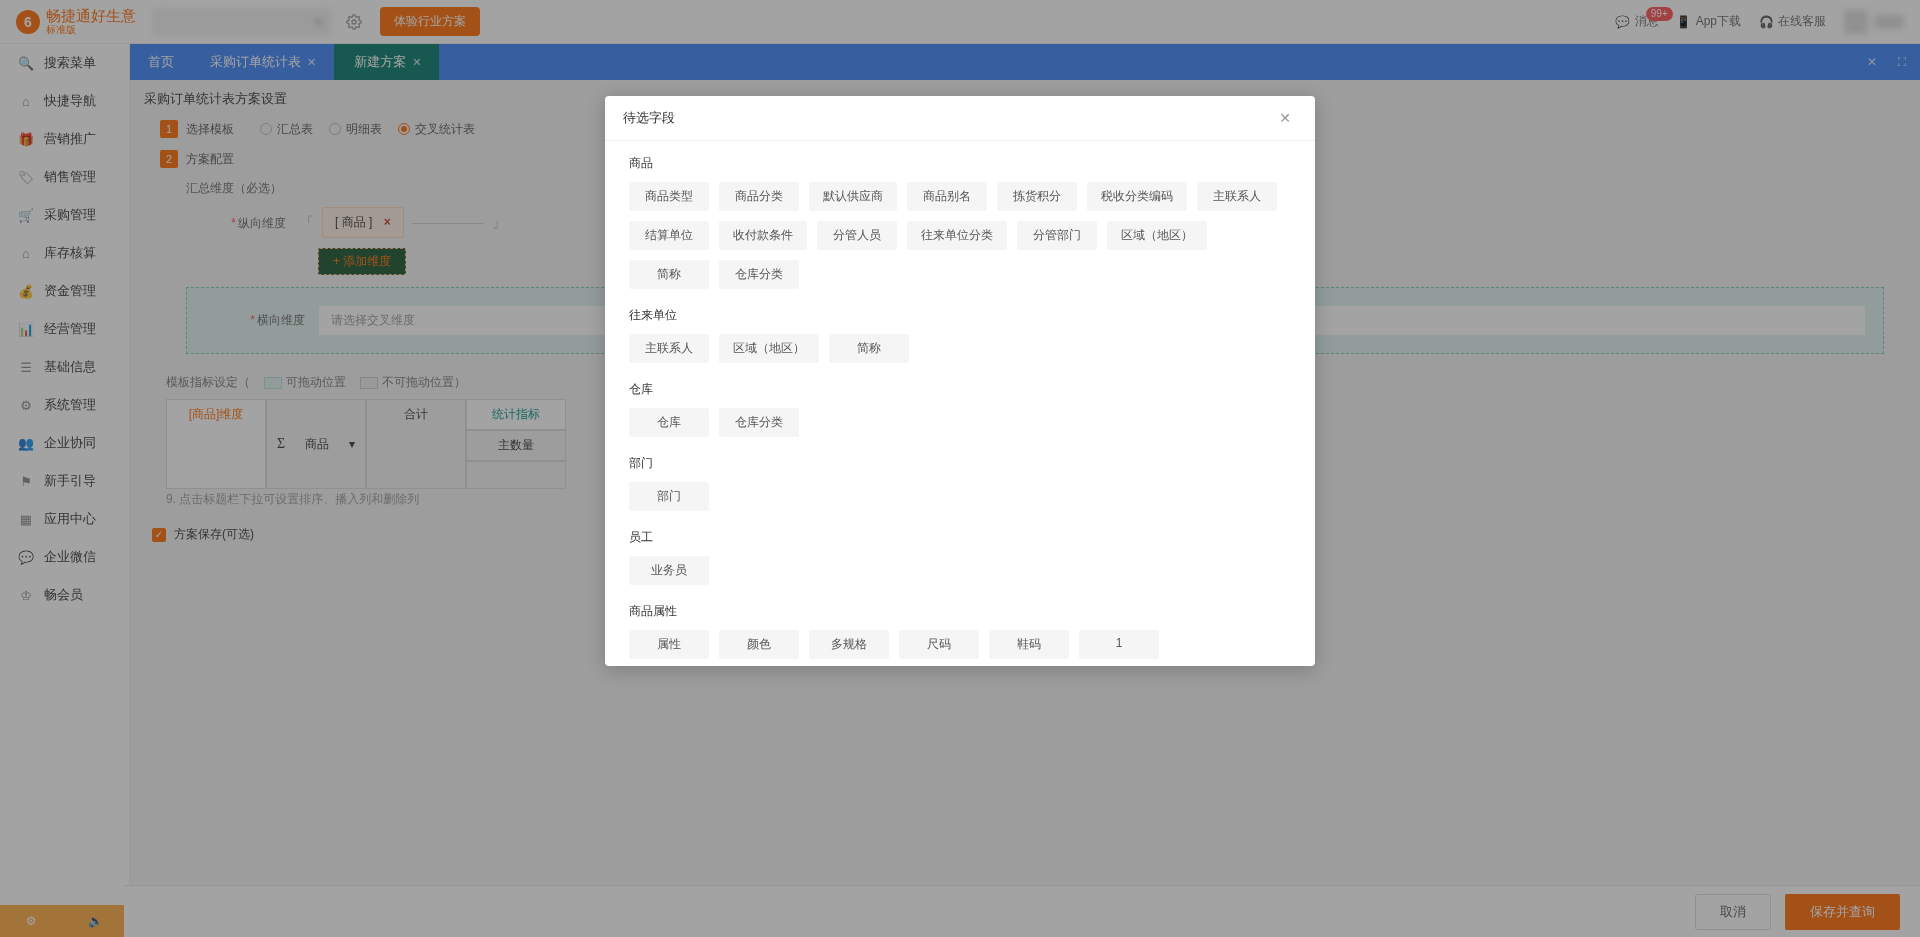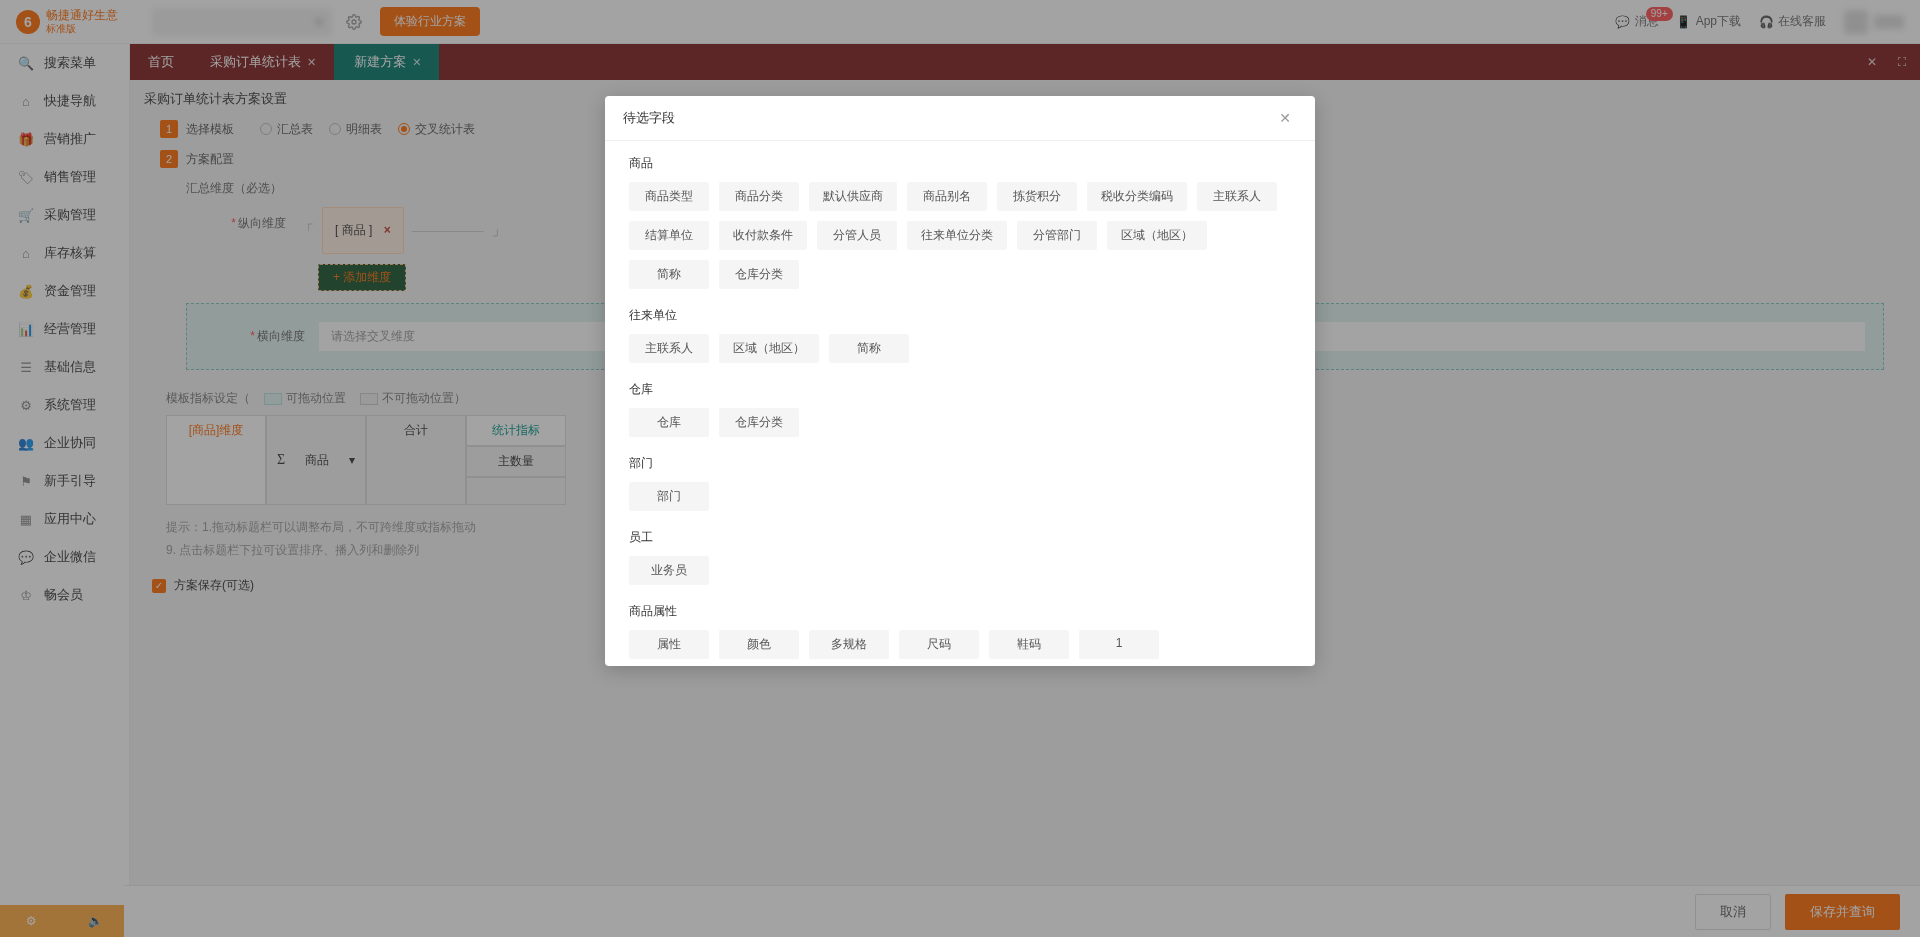--- a/index.html
+++ b/index.html
@@ -4,41 +4,41 @@
 <style>
 * { margin: 0; padding: 0; box-sizing: border-box; }
 body { font-family: "Microsoft YaHei", -apple-system, sans-serif; font-size: 12px; color: #333; background: #f5f5f5; overflow: hidden; }
 .app { width: 1920px; height: 937px; position: relative; display: flex; flex-direction: column; }
 
 
 .topbar { height: 44px; background: #fff; display: flex; align-items: center; padding: 0 16px; border-bottom: 1px solid #eee; }
 .logo-area { display: flex; align-items: center; gap: 6px; width: 120px; }
 .logo-icon { width: 24px; height: 24px; background: #ff6a00; border-radius: 50%; display: flex; align-items: center; justify-content: center; color: #fff; font-weight: bold; font-size: 14px; }
 .logo-text { display: flex; flex-direction: column; line-height: 1.1; }
-.logo-main { color: #ff6a00; font-size: 12px; font-weight: 500; }
+.logo-main { color: #ff6a00; font-size: 15px; font-weight: 500; }
 .logo-sub { color: #ff6a00; font-size: 10px; }
 .tenant-select { margin-left: 16px; width: 180px; height: 28px; background: #f0f0f0; border-radius: 4px; display: flex; align-items: center; justify-content: space-between; padding: 0 10px; color: #999; filter: blur(3px); }
 .gear-btn { margin-left: 8px; width: 28px; height: 28px; display: flex; align-items: center; justify-content: center; color: #999; }
 .trial-btn { margin-left: 12px; background: #ff6a00; color: #fff; padding: 6px 14px; border-radius: 4px; border: none; font-size: 12px; cursor: pointer; }
 .topbar-right { margin-left: auto; display: flex; align-items: center; gap: 18px; color: #666; font-size: 12px; }
 .top-item { display: flex; align-items: center; gap: 4px; cursor: pointer; position: relative; }
 .badge { position: absolute; top: -6px; right: -14px; background: #ff4d4f; color: #fff; font-size: 10px; padding: 0 5px; border-radius: 8px; line-height: 14px; }
 .avatar-box { display: flex; align-items: center; gap: 6px; filter: blur(3px); }
 .avatar { width: 24px; height: 24px; background: #ddd; border-radius: 4px; }
 .avatar-name-mask { width: 30px; height: 14px; background: #ddd; }
 
 
 .body-wrap { flex: 1; display: flex; position: relative; }
 .sidebar { width: 130px; background: #fff; border-right: 1px solid #eee; display: flex; flex-direction: column; }
 .side-item { display: flex; align-items: center; gap: 10px; padding: 10px 18px; color: #333; cursor: pointer; font-size: 13px; }
 .side-item .ico { width: 16px; height: 16px; display: inline-flex; align-items: center; justify-content: center; color: #888; }
 .sidebar-footer { margin-top: auto; height: 32px; background: #ffa940; display: flex; align-items: center; justify-content: space-around; color: #fff; }
 
 .main { flex: 1; display: flex; flex-direction: column; background: #f5f5f5; position: relative; }
-.tabs-bar { height: 36px; background: #7f1d1d; display: flex; align-items: center; color: #fff; }
+.tabs-bar { height: 36px; background: #3b82f6; display: flex; align-items: center; color: #fff; }
 .tab { padding: 0 18px; height: 100%; display: flex; align-items: center; gap: 6px; cursor: pointer; font-size: 13px; }
 .tab.active { background: #00796b; padding-left: 20px; }
 .tab-close { font-size: 11px; opacity: .8; }
 .tabs-right { margin-left: auto; display: flex; gap: 6px; padding-right: 6px; }
 .tabs-right .tbtn { width: 24px; height: 24px; display: flex; align-items: center; justify-content: center; color: #fff; opacity: .8; cursor: pointer; }
 
 .content { flex: 1; padding: 10px 14px 0; display: flex; flex-direction: column; overflow: hidden; }
 .page-title { font-size: 13px; color: #333; margin-bottom: 8px; }
 
 .step-row { display: flex; align-items: center; gap: 8px; margin: 4px 0 8px 16px; }
@@ -52,21 +52,21 @@
 
 .config-panel { border: 1px solid #e8e8e8; background: #fff; padding: 14px 18px; margin: 4px 22px 0 22px; }
 .config-title { color: #666; margin-bottom: 10px; }
 .dim-row { display: flex; align-items: flex-start; margin-bottom: 12px; }
 .dim-label { width: 100px; text-align: right; color: #666; padding-top: 8px; }
 .req-star { color: #ff4d4f; margin-right: 2px; }
 .dim-val { flex: 1; padding-left: 14px; }
 .brackets-row { display: flex; align-items: center; gap: 8px; }
 .brk { color: #999; font-size: 14px; }
 .tag-chip-del { margin-left: 8px; color: #c0392b; font-weight: bold; cursor: pointer; }
-.tag-chip-orange { background: #ffefe2; border: 1px solid #ffd6b5; border-radius: 2px; padding: 14px 12px; position: relative; }
+.tag-chip-orange { background: #ffefe2; border: 1px solid #ffd6b5; border-radius: 2px; padding: 6px 12px; position: relative; }
 .add-dim-btn { color: #ff6a00; border: 1px dashed #ffb783; padding: 4px 14px; margin-top: 10px; margin-left: 18px; display: inline-flex; align-items: center; gap: 4px; border-radius: 2px; cursor: pointer; font-size: 12px; background: #14532d; }
 .cross-row { background: #e0f2ef; border: 1px dashed #7fc9bd; padding: 18px; display: flex; align-items: center; }
 .cross-input { background: #fff; padding: 6px 12px; color: #999; font-size: 12px; min-width: 220px; }
 
 .indicator-legend { display: flex; align-items: center; gap: 14px; color: #777; margin: 8px 22px; font-size: 12px; }
 .leg-box { width: 18px; height: 12px; display: inline-block; vertical-align: middle; margin-right: 4px; border: 1px solid #ccc; }
 .leg-drag { background: #dff3f0; border-color: #b3e0da; }
 .leg-nodrag { background: #efefef; }
 
 .grid-preview { display: flex; margin: 0 22px; }
@@ -303,21 +303,20 @@
             </div>
             <div class="gcell">合计</div>
           </div>
           <div style="display:flex;flex-direction:column">
             <div class="gcell head-green">统计指标</div>
             <div class="gcell">主数量</div>
             <div class="gcell">&nbsp;</div>
           </div>
         </div>
 
-        <div class="hint-text">提示：1.拖动标题栏可以调整布局，不可跨维度或指标拖动</div>
         <div class="hint-text" style="margin-top:2px">9. 点击标题栏下拉可设置排序、播入列和删除列</div>
 
         <div class="save-row">
           <span class="ck">✓</span>
           <span>方案保存(可选)</span>
         </div>
         <div class="scheme-name-row">
           <span>方案名称：</span>
           <span class="scheme-input">按商品</span>
         </div>

